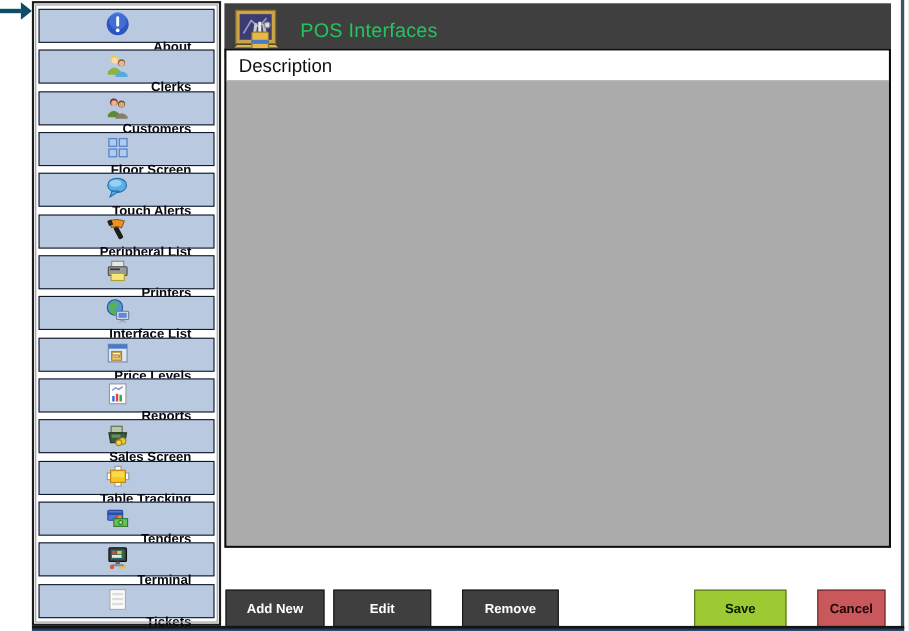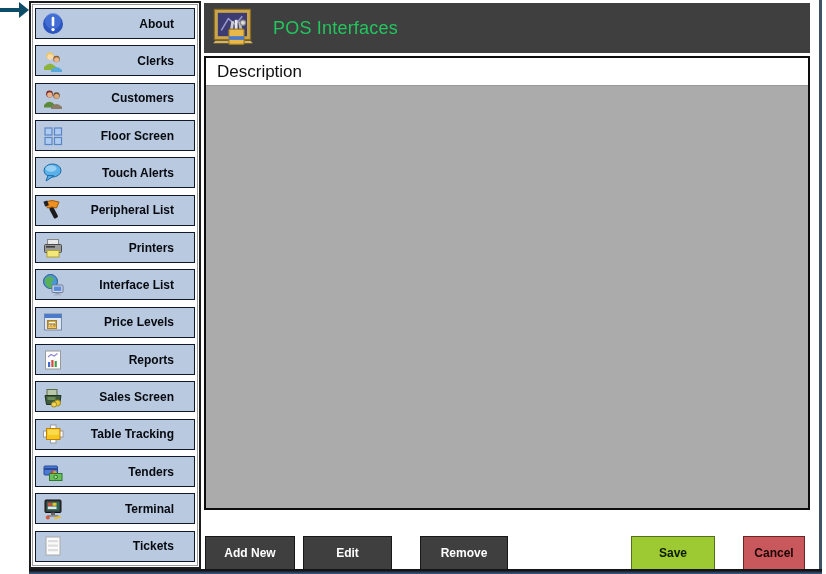--- a/index.html
+++ b/index.html
@@ -11,34 +11,34 @@
   .window{position:relative; width:826px; height:574px; background:#fff; overflow:hidden;}
 
   
   .annot-arrow{position:absolute; left:0; top:279; width:30px; height:20px;}
 
   
   .sidebar{position:absolute; left:29px; top:1px; width:172px; height:568px;
     background:#fff; border:2px solid #1c1c1c; outline:1px solid #9a9a9a; outline-offset:-4px;
     display:flex; flex-direction:column; justify-content:space-between; padding:5px 4px;}
   .side-btn{height:31px; background:var(--side-btn-bg); border:1px solid #10182b;
-    display:flex; align-items:center; padding:0 20px 0 4px; cursor:pointer;}
+    display:flex; align-items:center; padding:0 20px 0 4px; cursor:pointer;flex-direction:column;}
   .side-icon{width:26px; height:26px; display:flex; align-items:center; justify-content:center; flex:none;}
   .side-icon svg{width:24px; height:24px;}
   .side-label{margin-left:auto; font-size:12px; font-weight:bold; color:#06090f; white-space:nowrap;}
 
   
   .main-header{position:absolute; left:204px; top:3px; width:606px; height:50px;
     background:var(--header-bg); display:flex; align-items:center; gap:16px; padding-left:5px;}
   .hdr-icon{width:48px; height:42px; display:flex; align-items:center;}
   .hdr-icon svg{width:48px; height:42px;}
   .hdr-title{color:#22c55e; font-size:18px; letter-spacing:.2px;}
 
   
-  .list{position:absolute; left:204px; top:56px; width:606px; height:454px;
+  .list{position:absolute; left:204px; top:44px; width:606px; height:454px;
     border:2px solid #0d0d0d; background:var(--empty-bg); display:flex; flex-direction:column;}
   .list-colhdr{height:28px; background:#fff; border-bottom:1px solid #9a9a9a;
     font-size:17px; color:#101010; display:flex; align-items:center; padding-left:11px;}
   .row{height:29px; font-size:17px; color:#101010; display:flex; align-items:center;
     padding-left:6px; background:#fff; border-bottom:1px solid #d6d6d6; cursor:default;}
   .row.alt{background:#eeeeee;}
   .row.selected{background:var(--selection); color:#fff; border-bottom:1px solid #c5c5c5;}
   .list-filler{flex:1; background:var(--empty-bg);}
 
   

